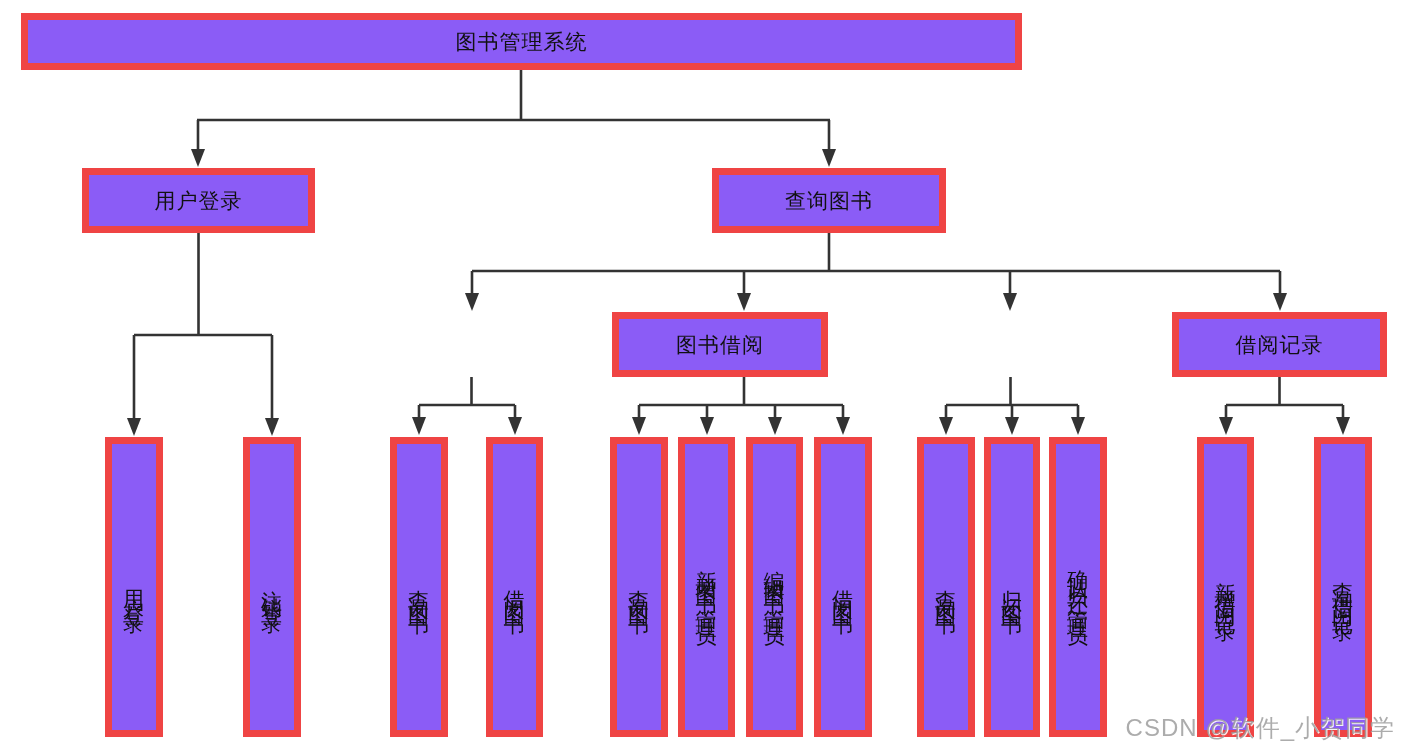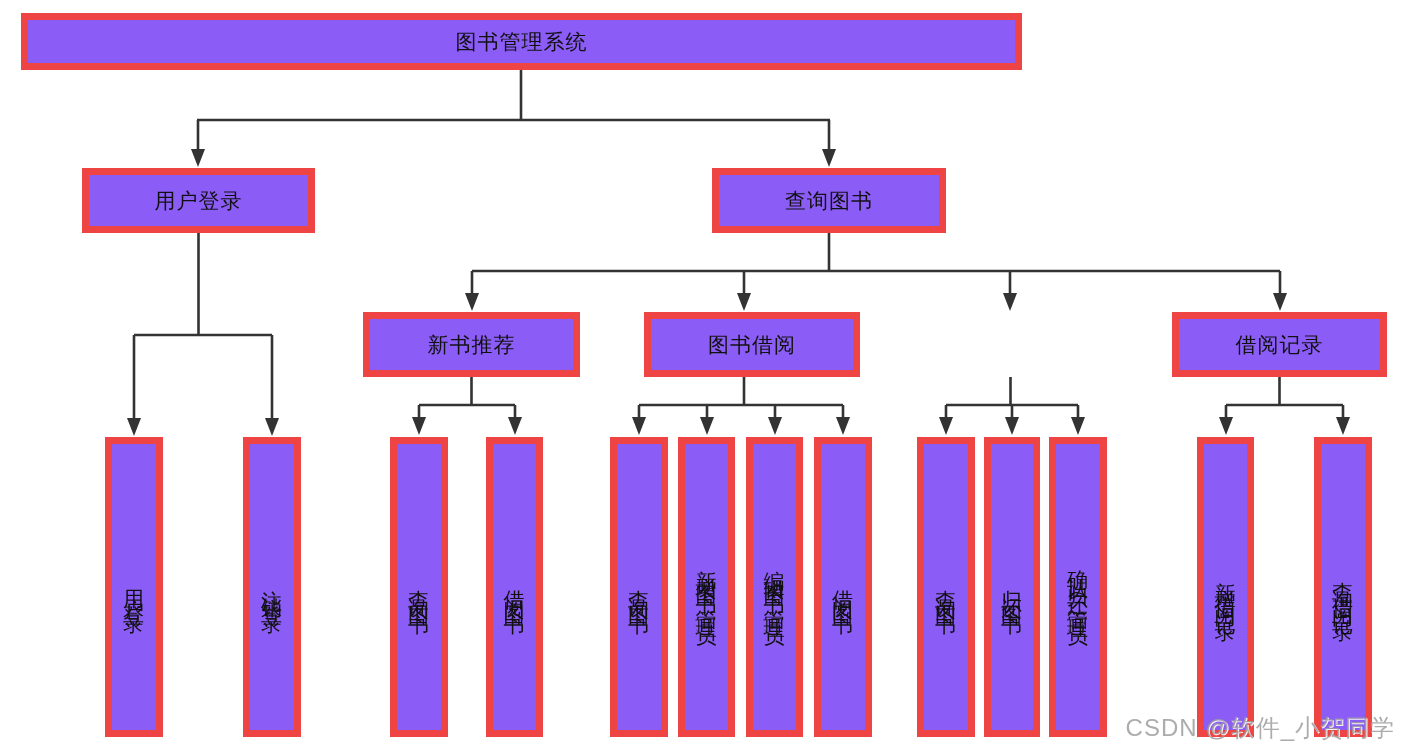--- a/index.html
+++ b/index.html
@@ -92,22 +92,21 @@
       <polygon points="1219,417 1233,417 1226,435"></polygon>
       <polygon points="1336,417 1350,417 1343,435"></polygon>
     </g>
   </svg>
 
   <div class="node h" style="left:21px; top:13px; width:1001px; height:57px">图书管理系统</div>
 
   <div class="node h" style="left:82px; top:168px; width:233px; height:65px">用户登录</div>
   <div class="node h" style="left:712px; top:168px; width:234px; height:65px">查询图书</div>
 
-  <div class="node h" style="left:363px; top:312px; width:217px; height:65px">新书推荐</div>
-  <div class="node h" style="left:644px; top:312px; width:216px; height:65px">图书借阅</div>
+  <div class="node h" style="left:612px; top:312px; width:216px; height:65px">图书借阅</div>
   <div class="node h" style="left:1172px; top:312px; width:215px; height:65px">借阅记录</div>
 
   <div class="node v" style="left:105px; top:437px; width:58px; height:300px">用户登录</div>
   <div class="node v" style="left:243px; top:437px; width:58px; height:300px">注销登录</div>
 
   <div class="node v" style="left:390px; top:437px; width:58px; height:300px">查询图书</div>
   <div class="node v" style="left:486px; top:437px; width:57px; height:300px">借阅图书</div>
 
   <div class="node v" style="left:610px; top:437px; width:58px; height:300px">查询图书</div>
   <div class="node v" style="left:678px; top:437px; width:57px; height:300px">新增图书（管理员）</div>

